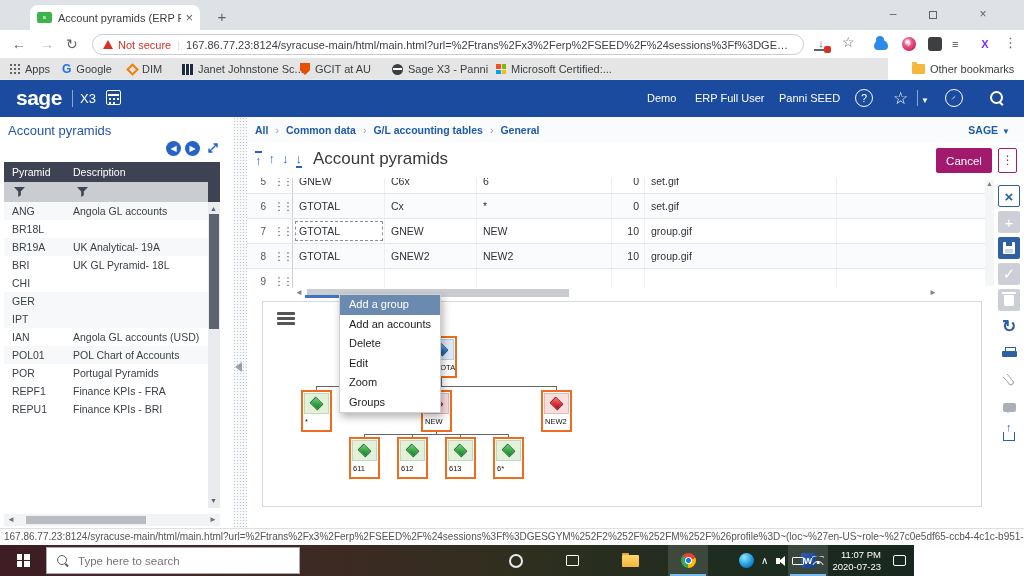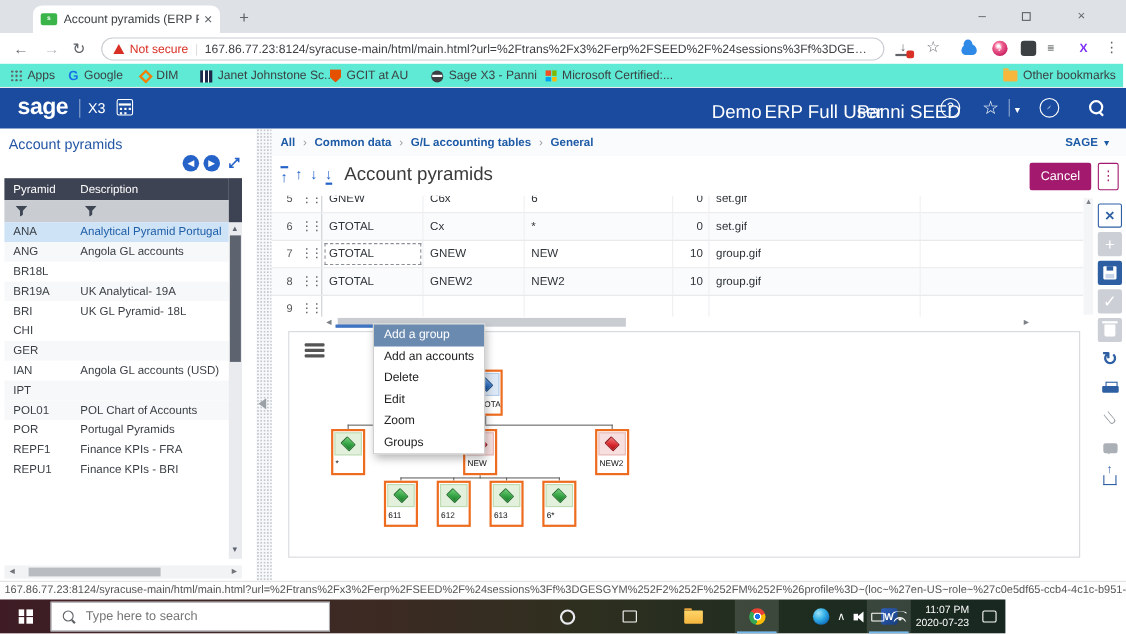--- a/index.html
+++ b/index.html
@@ -31,21 +31,21 @@
   .ext { position:absolute; top:7px; width:14px; height:14px; border-radius:50%; }
   .ext-cloud { left:874px; background:#2e8ae6; border-radius:6px 6px 4px 4px; height:10px; top:10px;}
   .ext-cloud:before { content:""; position:absolute; left:2px; top:-4px; width:8px; height:8px; border-radius:50%; background:#2e8ae6;}
   .ext-music { left:902px; background:radial-gradient(circle at 40% 35%,#fff 0 1px,#f06292 30%,#c2185b 80%); color:#fff; font-size:8px; text-align:center; line-height:14px;}
   .ext-puppet { left:928px; background:#3c4043; border-radius:3px; }
   .ext-list { left:952px; color:#3c4043; font-size:11px; line-height:14px; border-radius:0;}
   .ext-x { left:978px; color:#7b2ff7; font-weight:bold; font-size:11px; line-height:14px; text-align:center; border-radius:0;}
   .brmenu { position:absolute; left:1004px; top:5px; color:#5f6368; font-size:13px; }
 
   
-  .bmbar { position:absolute; left:0; top:58px; width:1021px; height:22px; background:#5eead4; border-bottom:1px solid #e8eaed; font-size:11px; color:#3c4043; }
+  .bmbar { position:absolute; left:0; top:58px; width:888px; height:22px; background:#e5e5e5; border-bottom:1px solid #e8eaed; font-size:11px; color:#3c4043; }
   .bm { position:absolute; top:0; height:22px; display:flex; align-items:center; gap:5px; white-space:nowrap; }
   .bm-apps{left:10px} .bm-google{left:62px} .bm-dim{left:128px} .bm-janet{left:182px} .bm-gcit{left:300px} .bm-sagep{left:392px} .bm-ms{left:496px} .bm-other{left:912px}
   .i-grid9 { width:10px; height:10px; background-image:radial-gradient(#5f6368 1px, transparent 1.2px); background-size:4px 4px; background-position:-1px -1px;}
   .i-g { color:#1a73e8; font-weight:bold; font-size:12px; }
   .i-diamond { width:9px; height:9px; border:2px solid #f57c00; transform:rotate(45deg); }
   .i-building { width:11px; height:11px; background:linear-gradient(90deg,#1d2a4a 0 3px,#fff 3px 4px,#1d2a4a 4px 7px,#fff 7px 8px,#1d2a4a 8px 11px); }
   .i-shield { width:10px; height:12px; background:#e65100; clip-path:polygon(0 0,100% 0,100% 60%,50% 100%,0 60%); }
   .i-globe { width:11px; height:11px; border-radius:50%; background:#3c4043; position:relative; }
   .i-globe:before{content:""; position:absolute; left:1px; top:4.5px; width:9px; height:1.5px; background:#fff;}
   .i-ms { width:10px; height:10px; display:grid; grid-template-columns:1fr 1fr; gap:1px; }
@@ -54,21 +54,21 @@
   .i-folder-bm:before{content:""; position:absolute; left:0; top:-2px; width:5px; height:2px; background:#f6b73c; border-radius:1px 1px 0 0;}
 
   
   .sagehdr { position:absolute; left:0; top:80px; width:1024px; height:37px; background:#1a4b9e; color:#fff; }
   .sage-logo { position:absolute; left:16px; top:6px; font-size:21px; font-weight:bold; letter-spacing:-0.5px; }
   .logo-sep { position:absolute; left:72px; top:10px; width:1px; height:17px; background:rgba(255,255,255,.5); }
   .sage-x3 { position:absolute; left:80px; top:11px; font-size:13px; }
   .i-cal { position:absolute; left:106px; top:10px; width:15px; height:15px; border:1.5px solid #fff; border-radius:2px; }
   .i-cal:before { content:""; position:absolute; left:1px; top:3px; right:1px; height:1.5px; background:#fff; }
   .i-cal:after { content:""; position:absolute; left:2px; top:7px; width:2px; height:2px; background:#fff; box-shadow:4px 0 #fff, 8px 0 #fff, 0 4px #fff, 4px 4px #fff; }
-  .hnav { position:absolute; top:12px; font-size:17px; }
+  .hnav { position:absolute; top:12px; font-size:11px; }
   .h-help { position:absolute; left:855px; top:9px; width:18px; height:18px; border:1.5px solid #fff; border-radius:50%; text-align:center; line-height:17px; font-size:11px; }
   .h-star { position:absolute; left:893px; top:8px; font-size:17px; }
   .h-sep { position:absolute; left:917px; top:10px; width:1px; height:16px; background:rgba(255,255,255,.5);}
   .h-caret { position:absolute; left:921px; top:16px; font-size:8px; }
   .h-compass { position:absolute; left:945px; top:9px; width:18px; height:18px; border:1.5px solid #fff; border-radius:50%; }
   .h-compass:before { content:""; position:absolute; left:5px; top:5px; width:5px; height:5px; background:#fff; clip-path:polygon(0 100%,100% 0,60% 60%); }
   .mag { position:relative; width:14px; height:14px; }
   .mag:before { content:""; position:absolute; left:0; top:0; width:9px; height:9px; border:2px solid #fff; border-radius:50%; }
   .mag:after { content:""; position:absolute; left:9.5px; top:9.5px; width:5px; height:2px; background:#fff; transform:rotate(45deg); transform-origin:0 0; }
   .h-search { position:absolute; left:990px; top:11px; }
@@ -317,24 +317,20 @@
   <div class="sb-table">
     <div class="sb-head">
       <span class="hc1">Pyramid</span>
       <span class="hc2">Description</span>
     </div>
     <div class="sb-filter">
       <span class="funnel f1"></span>
       <span class="funnel f2"></span>
     </div>
     <div class="sb-rows" id="sidebar-rows">
-        <div class="srow sel">
-          <span class="scode">ANA</span>
-          <span class="sdesc">Analytical Pyramid Portugal</span>
-        </div>
         <div class="srow alt">
           <span class="scode">ANG</span>
           <span class="sdesc">Angola GL accounts</span>
         </div>
         <div class="srow">
           <span class="scode">BR18L</span>
           <span class="sdesc"></span>
         </div>
         <div class="srow alt">
           <span class="scode">BR19A</span>
@@ -345,27 +341,27 @@
           <span class="sdesc">UK GL Pyramid- 18L</span>
         </div>
         <div class="srow">
           <span class="scode">CHI</span>
           <span class="sdesc"></span>
         </div>
         <div class="srow alt">
           <span class="scode">GER</span>
           <span class="sdesc"></span>
         </div>
+        <div class="srow alt">
+          <span class="scode">IPT</span>
+          <span class="sdesc"></span>
+        </div>
         <div class="srow">
           <span class="scode">IAN</span>
           <span class="sdesc">Angola GL accounts (USD)</span>
-        </div>
-        <div class="srow alt">
-          <span class="scode">IPT</span>
-          <span class="sdesc"></span>
         </div>
         <div class="srow alt">
           <span class="scode">POL01</span>
           <span class="sdesc">POL Chart of Accounts</span>
         </div>
         <div class="srow">
           <span class="scode">POR</span>
           <span class="sdesc">Portugal Pyramids</span>
         </div>
         <div class="srow">

